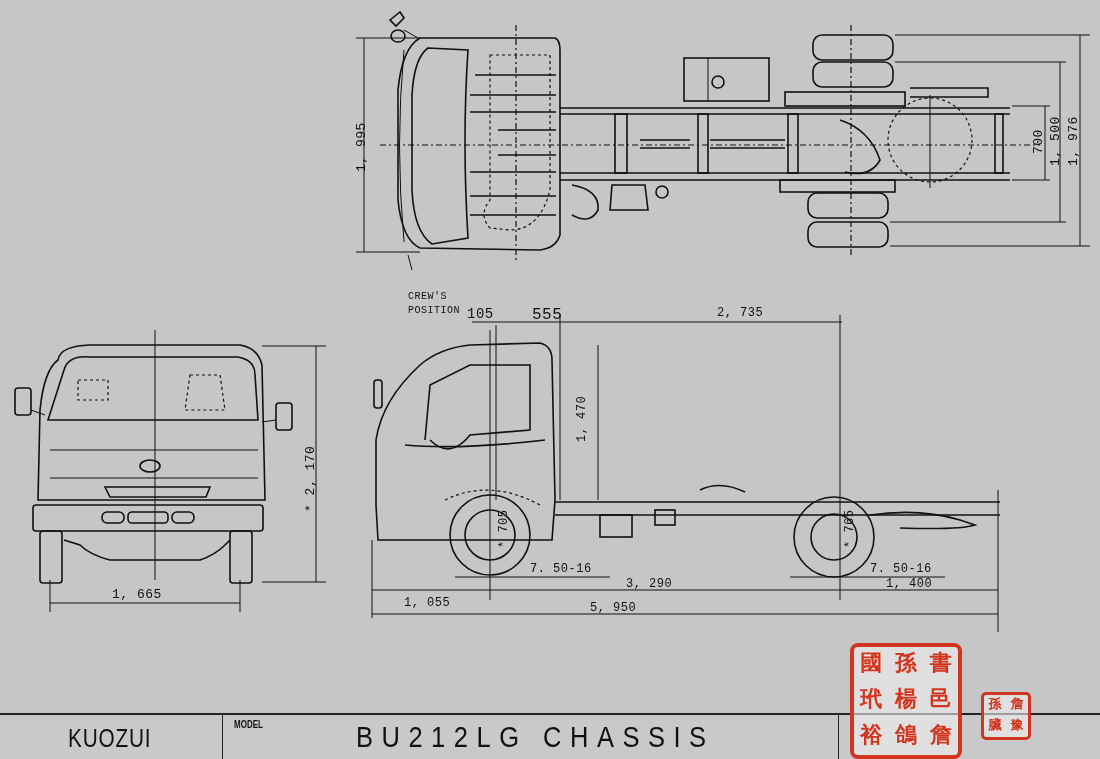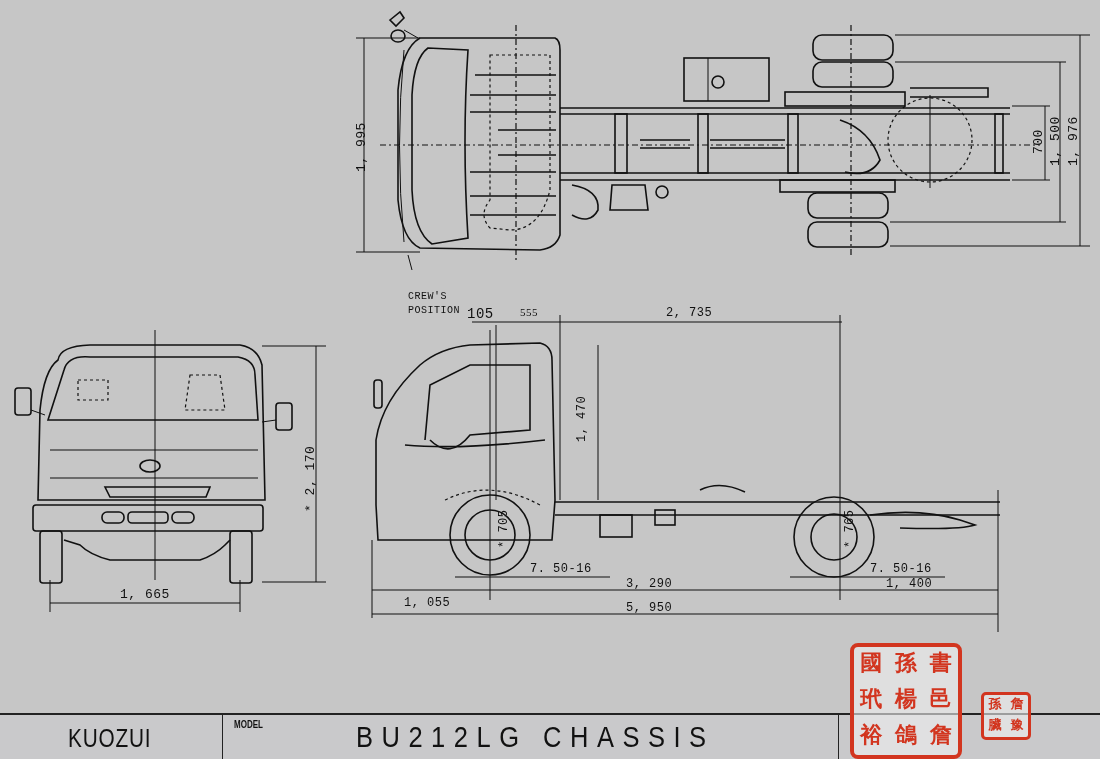--- a/index.html
+++ b/index.html
@@ -180,39 +180,39 @@
     <line class="dim" x1="372" y1="540" x2="372" y2="618"></line>
     <line class="dim" x1="998" y1="490" x2="998" y2="632"></line>
   </g>
 </svg>
 
 <div class="dimtxt vert" style="left:354px; top:172px;">1, 995</div>
 <div class="dimtxt vert" style="left:1031px; top:154px;">700</div>
 <div class="dimtxt vert" style="left:1048px; top:166px;">1, 500</div>
 <div class="dimtxt vert" style="left:1066px; top:166px;">1, 976</div>
 
-<div class="dimtxt" style="left:120px; top:587px;">1, 665</div>
+<div class="dimtxt" style="left:112px; top:587px;">1, 665</div>
 <div class="dimtxt vert" style="left:303px; top:512px;">* 2, 170</div>
 
 <div class="label" style="left:408px; top:290px;">
   <div>CREW'S</div>
   <div>POSITION</div>
 </div>
 <div class="dimtxt" style="left:467px; top:306px; font-size:14px;">105</div>
-<div class="dimtxt" style="left:520px; top:306px; font-size:11px;font-family:Liberation Serif, serif;">555</div>
-<div class="dimtxt" style="left:666px; top:306px; font-size:12px;">2, 735</div>
+<div class="dimtxt" style="left:532px; top:306px; font-size:16px;">555</div>
+<div class="dimtxt" style="left:717px; top:306px; font-size:12px;">2, 735</div>
 <div class="dimtxt vert" style="left:575px; top:442px; font-size:12px;">1, 470</div>
 <div class="dimtxt vert" style="left:497px; top:548px; font-size:12px;">* 705</div>
 <div class="dimtxt vert" style="left:843px; top:548px; font-size:12px;">* 765</div>
 <div class="dimtxt" style="left:530px; top:562px; font-size:12px;">7. 50-16</div>
 <div class="dimtxt" style="left:870px; top:562px; font-size:12px;">7. 50-16</div>
 <div class="dimtxt" style="left:404px; top:596px; font-size:12px;">1, 055</div>
 <div class="dimtxt" style="left:626px; top:577px; font-size:12px;text-align:right;">3, 290</div>
 <div class="dimtxt" style="left:886px; top:577px; font-size:12px;">1, 400</div>
-<div class="dimtxt" style="left:590px; top:601px; font-size:12px;margin-left:36px;">5, 950</div>
+<div class="dimtxt" style="left:590px; top:601px; font-size:12px;">5, 950</div>
 
 <div class="titleblock">
   <div class="tb-cell tb-maker">
     <span>KUOZUI</span>
   </div>
   <div class="tb-cell tb-model">
     <span class="small">MODEL</span>
     <span class="big">BU212LG CHASSIS</span>
   </div>
   <div class="tb-right"></div>

